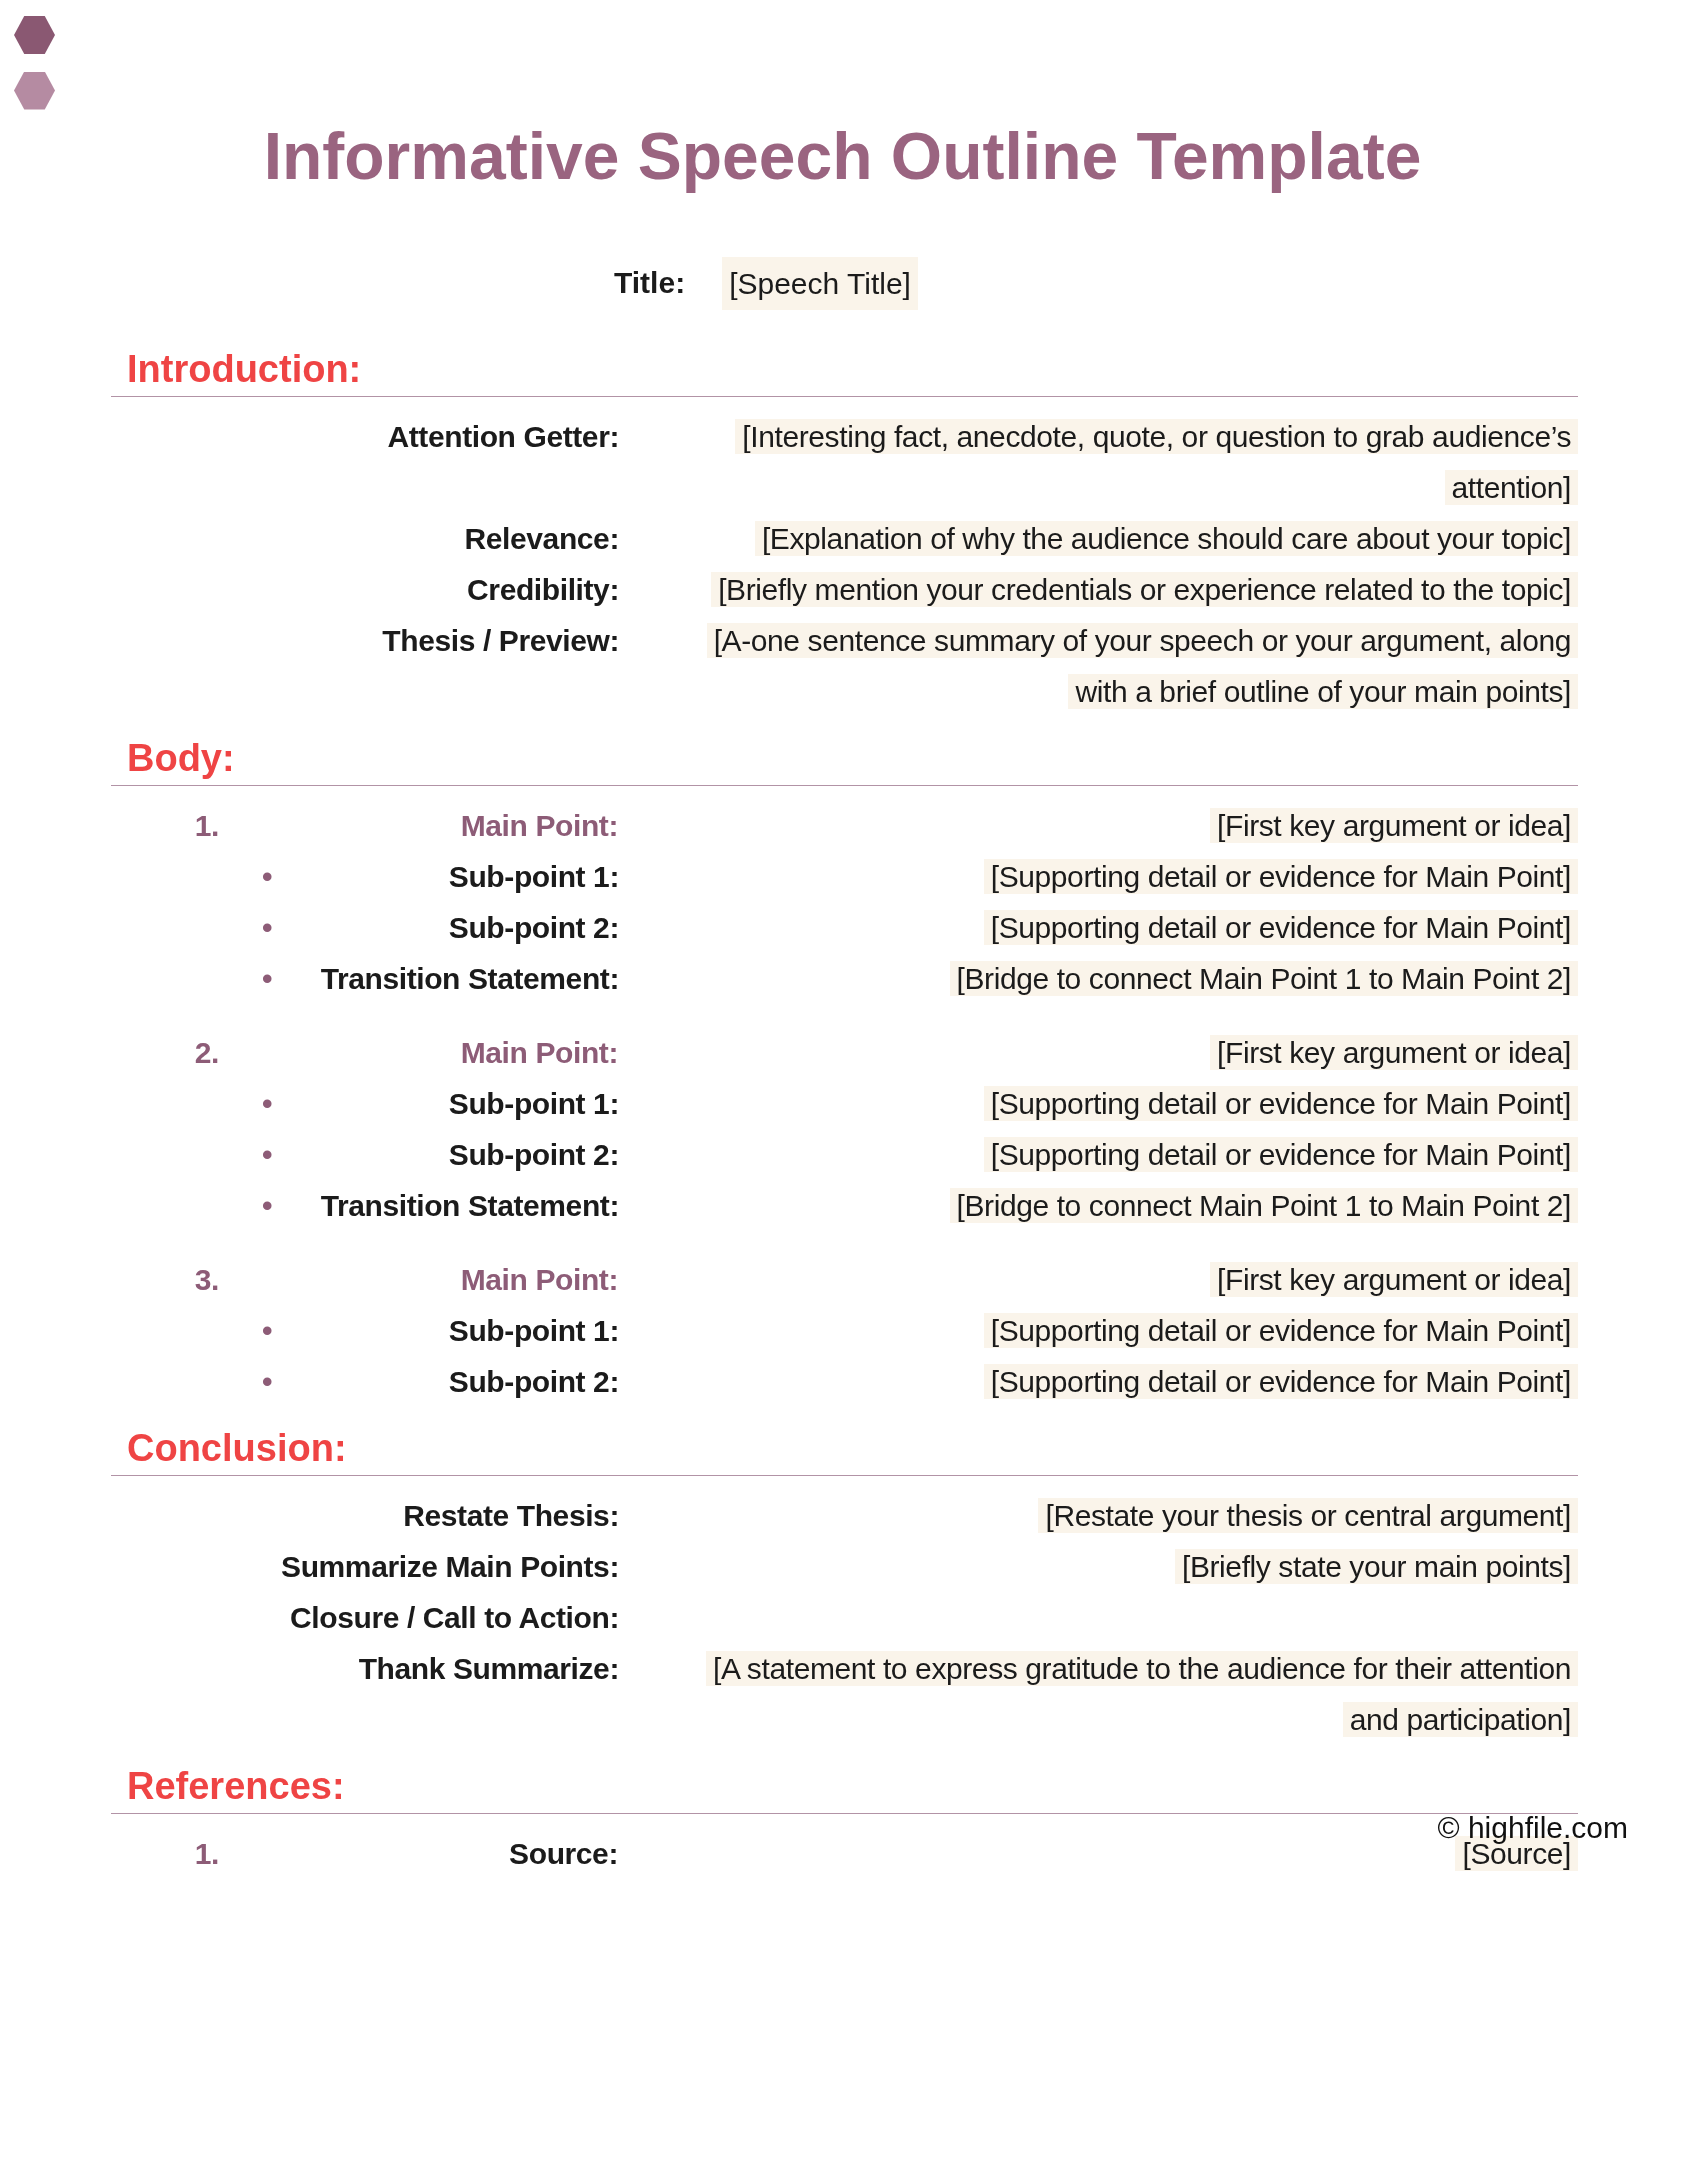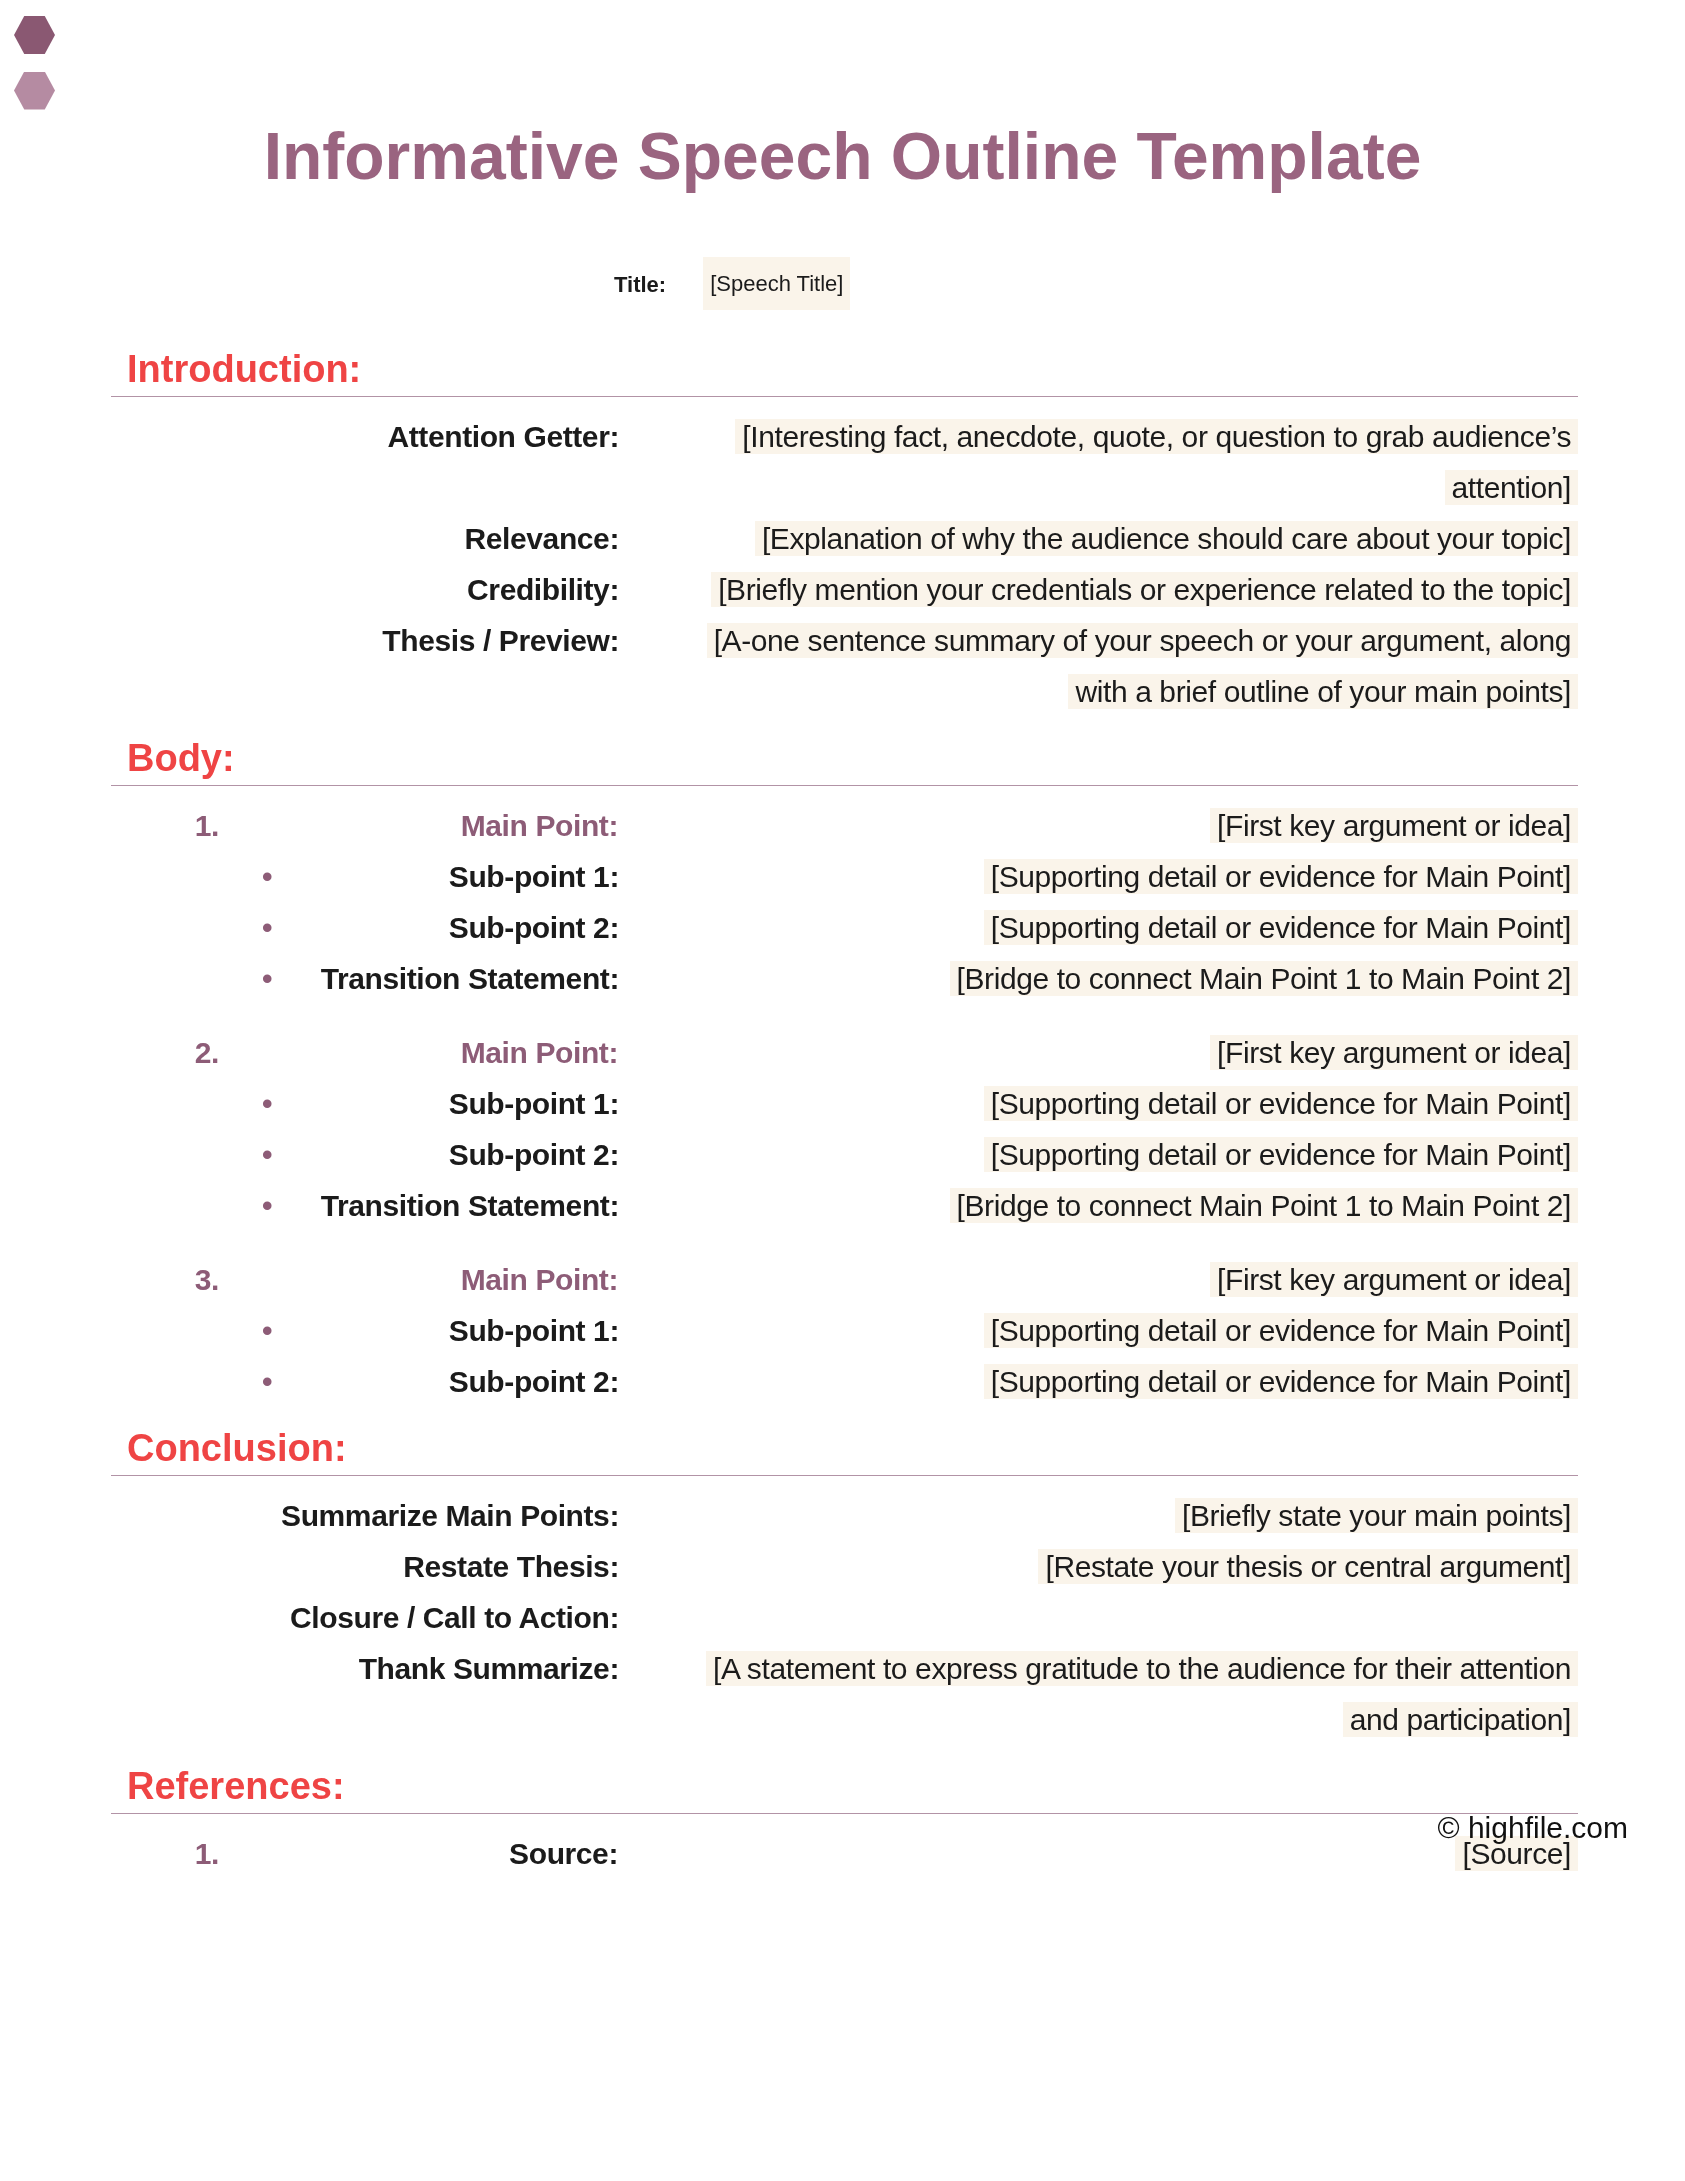--- a/index.html
+++ b/index.html
@@ -30,23 +30,23 @@
     font-size: 66px;
     line-height: 1;
     font-weight: bold;
     color: #9a6480;
   }
 
   
   .title-row {
     margin: 68px 0 0 614px;
     display: flex;
-    align-items: flex-end;
+    align-items: flex-start;
     gap: 37px;
-    font-size: 22px;
+    font-size: 30px;
     line-height: 51px;
   }
   .title-row .lbl { font-weight: bold; white-space: nowrap; }
 
   
   .content { margin-left: 111px; width: 1467px; }
   .section-heading {
     padding-left: 16px;
     font-size: 38px;
     line-height: 1.1;
@@ -212,26 +212,26 @@
         </div>
 
       </div>
     </div>
 
     <div class="sec">
       <div class="section-heading">Conclusion:</div>
       <div class="rule"></div>
       <div class="rows">
         <div class="kv-row">
+          <div class="kv-label">Restate Thesis:</div>
+          <div class="kv-value"><span class="hl">[Restate your thesis or central argument]</span></div>
+        </div>
+        <div class="kv-row">
           <div class="kv-label">Summarize Main Points:</div>
           <div class="kv-value"><span class="hl">[Briefly state your main points]</span></div>
-        </div>
-        <div class="kv-row">
-          <div class="kv-label">Restate Thesis:</div>
-          <div class="kv-value"><span class="hl">[Restate your thesis or central argument]</span></div>
         </div>
         <div class="kv-row">
           <div class="kv-label">Closure / Call to Action:</div>
         </div>
         <div class="kv-row">
           <div class="kv-label">Thank Summarize:</div>
           <div class="kv-value"><span class="hl">[A statement to express gratitude to the audience for their attention
 and participation]</span></div>
         </div>
       </div>

